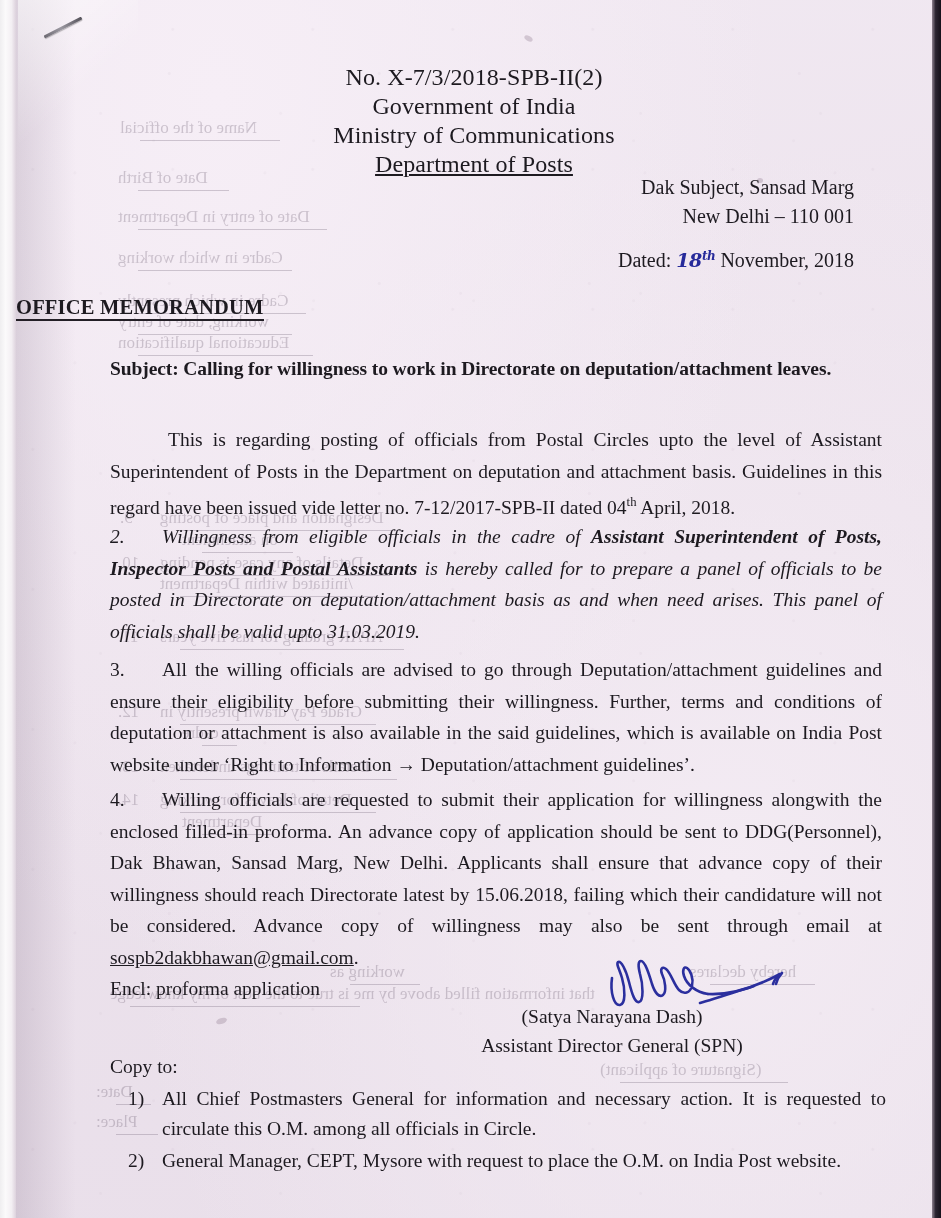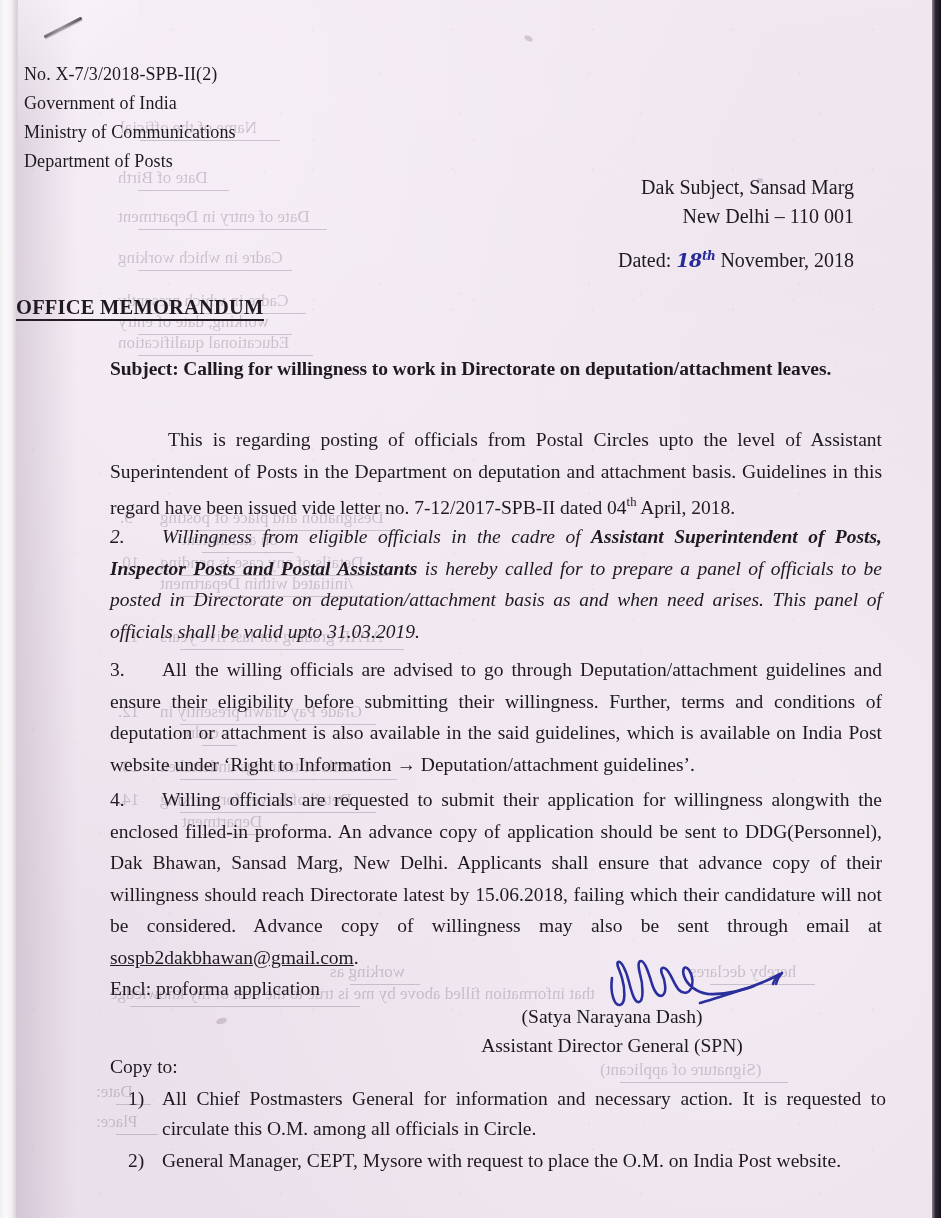--- a/index.html
+++ b/index.html
@@ -111,22 +111,23 @@
 
   
   .doc {
     position: absolute;
     left: 16px; top: 0;
     width: 916px; height: 1218px;
     z-index: 4;
   }
   .hdr {
     position: absolute;
-    left: 8px; width: 916px;
-    font-size: 18px;
+    left: 0; width: 916px;
+    text-align: center;
+    font-size: 24px;
     letter-spacing: .1px;
   }
   .addr {
     position: absolute;
     right: 78px;
     text-align: right;
     font-size: 20px;
   }
   .dated {
     position: absolute;
@@ -301,21 +302,21 @@
   <div class="smudge" style="left:216px;top:1018px;width:11px;height:6px;transform:rotate(-18deg);"></div>
   <div class="smudge" style="left:757px;top:178px;width:6px;height:5px;"></div>
 
   <div class="staple"></div>
 
   <div class="doc">
 
     <div class="hdr" style="top:64px;">No. X-7/3/2018-SPB-II(2)</div>
     <div class="hdr" style="top:93px;">Government of India</div>
     <div class="hdr" style="top:122px;">Ministry of Communications</div>
-    <div class="hdr" style="top:151px;">Department of Posts</div>
+    <div class="hdr" style="top:151px;text-decoration:underline;">Department of Posts</div>
 
     <div class="addr" style="top:176px;">Dak Subject, Sansad Marg</div>
     <div class="addr" style="top:205px;">New Delhi – 110 001</div>
 
     <div class="dated" style="top:249px;">
       <span>Dated:</span>
       <span class="ink-hand"><span>18</span><sup>th</sup></span>
       <span>November, 2018</span>
     </div>
 

